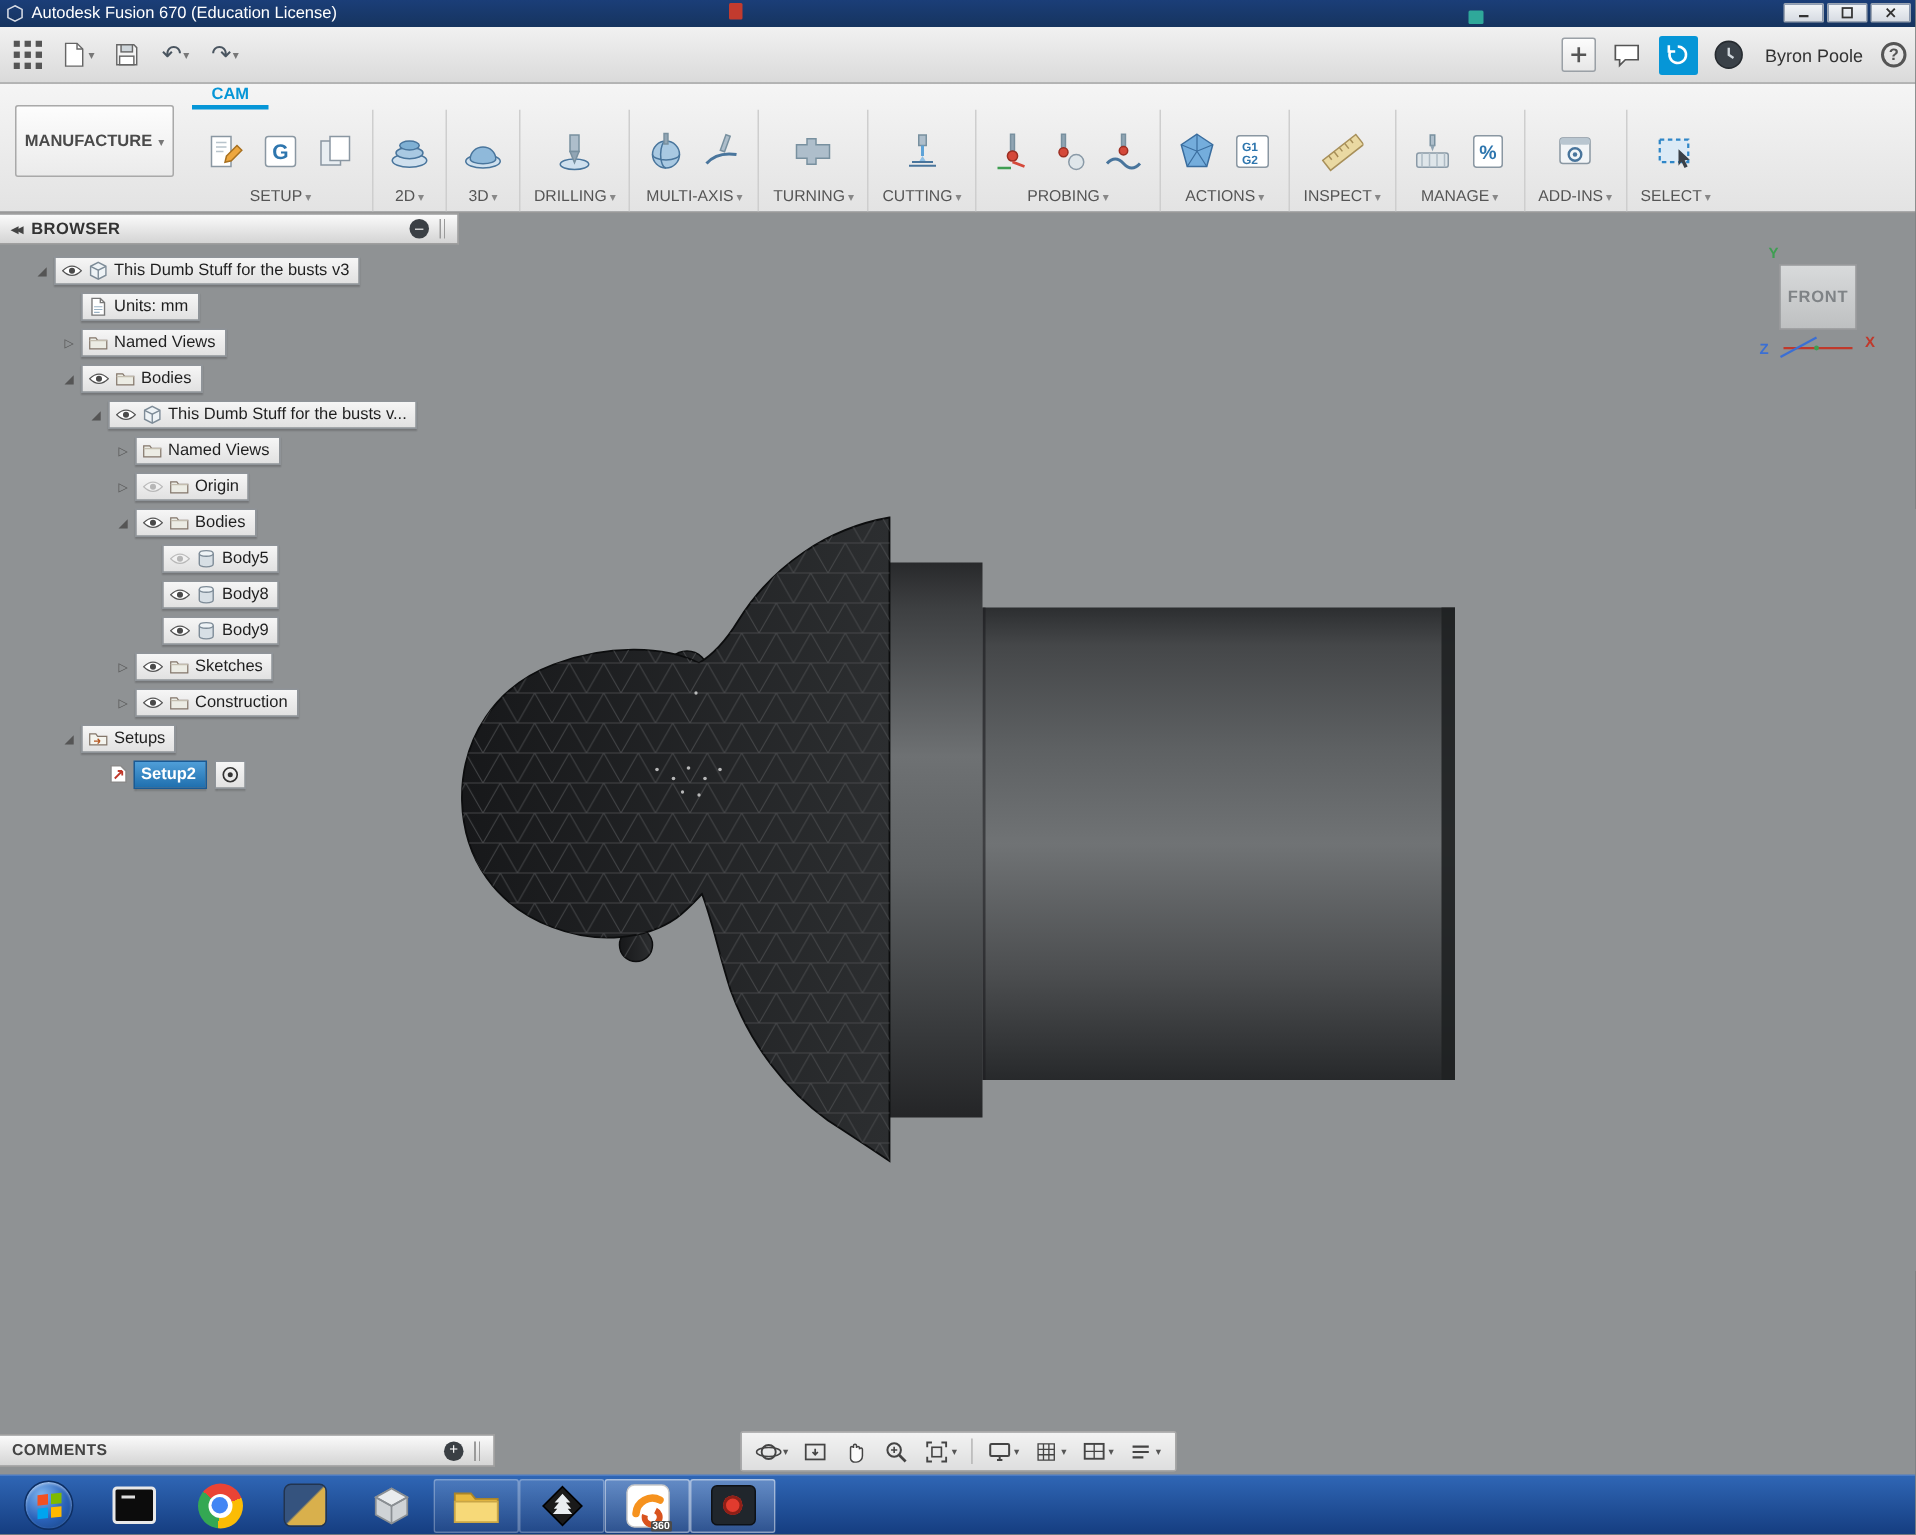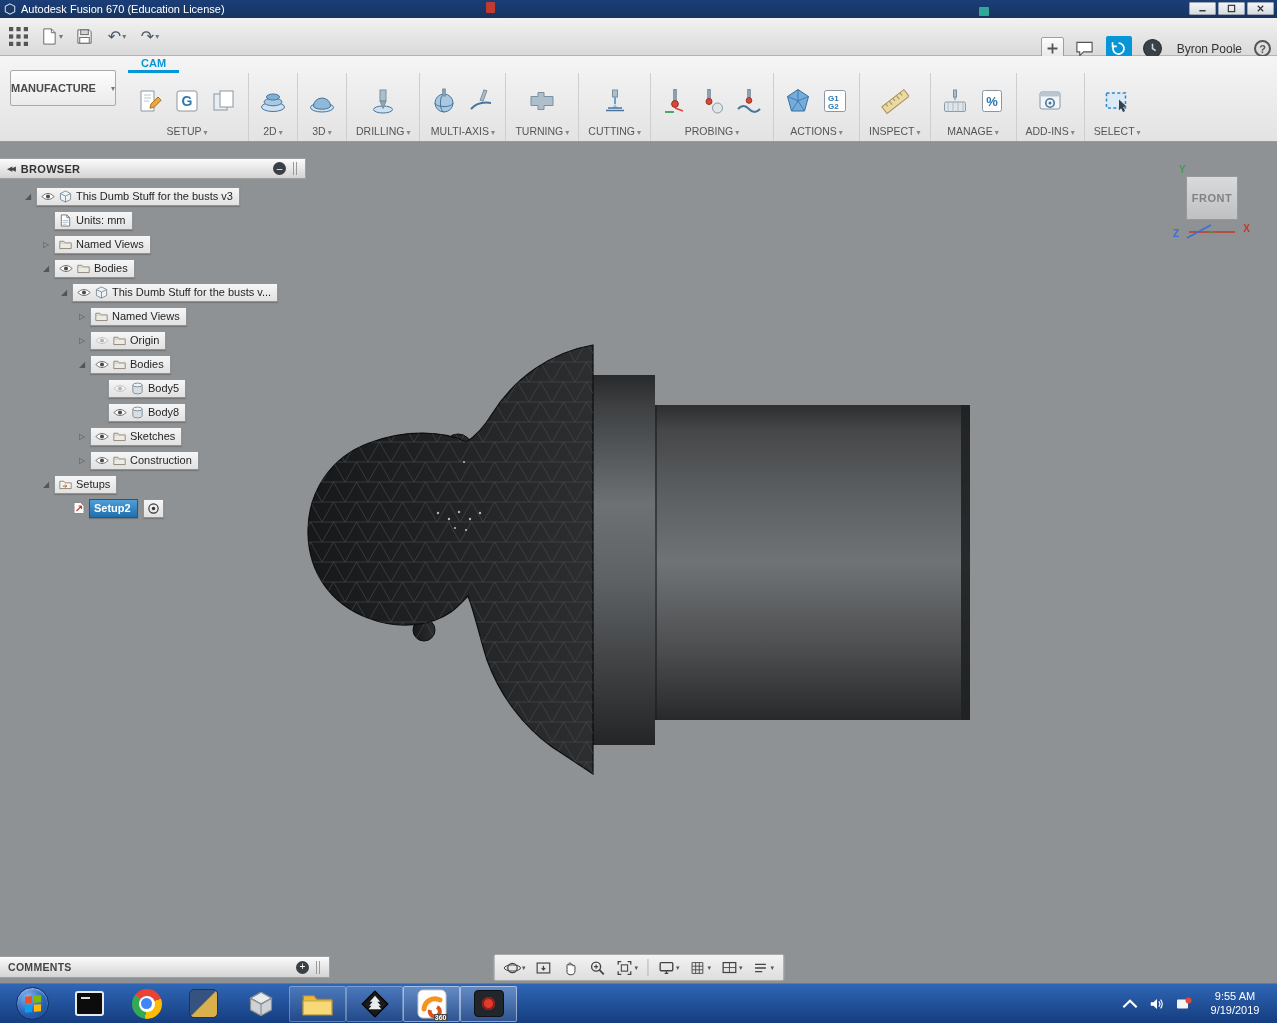--- a/index.html
+++ b/index.html
@@ -23,50 +23,50 @@
   .ab-left{position:absolute;left:6px;top:0;height:100%;display:flex;align-items:center;gap:9px}
   .ab-btn{display:flex;align-items:center;justify-content:center;min-width:24px;height:26px;color:#4a5560}
   .ab-btn svg{width:19px;height:19px}
   .ab-glyph{font-size:16px;color:#4a5560;line-height:1}
   .ab-caret{font-size:8px;color:#777;margin-left:1px}
   .doc-tab{position:absolute;left:497px;width:528px;top:4px;height:30px;display:flex;align-items:center;gap:7px;background:rgba(255,255,255,.25);border-left:1px solid rgba(0,0,0,.10);border-right:1px solid rgba(0,0,0,.10);padding:0 10px}
   .doc-tab .cube{width:16px;height:16px;display:flex}
   .doc-title{font-size:12px;color:#333;white-space:nowrap}
   .doc-close{margin-left:auto;display:flex;width:16px;height:16px;align-items:center;justify-content:center}
   .doc-close svg{width:10px;height:10px}
-  .ab-right{position:absolute;right:6px;top:12px;height:100%;display:flex;align-items:center;gap:9px}
+  .ab-right{position:absolute;right:6px;top:0;height:100%;display:flex;align-items:center;gap:9px}
   .plus-btn{width:23px;height:23px;border:1px solid #9aa0a6;background:linear-gradient(#fcfcfc,#e7e7e7);border-radius:2px;display:flex;align-items:center;justify-content:center}
   .plus-btn svg{width:11px;height:11px}
   .sync-btn{width:26px;height:26px;background:var(--accent,#0696d7);border-radius:2px;display:flex;align-items:center;justify-content:center}
   .sync-btn svg{width:17px;height:17px}
   .clock-btn svg{width:21px;height:21px}
   .user-name{font-size:12px;color:#333;margin:0 3px;white-space:nowrap}
   .help-btn{width:17px;height:17px;border:2px solid #555;border-radius:50%;color:#555;font-weight:bold;font-size:11px;display:flex;align-items:center;justify-content:center}
 
   
   .ribbon{position:absolute;top:56px;left:0;width:100%;height:86px;background:linear-gradient(#f5f5f5,#e3e3e3);border-bottom:1px solid #999}
-  .workspace-btn{position:absolute;left:10px;top:14px;width:106px;height:36px;background:linear-gradient(#fdfdfd,#ebebeb);border:1px solid #a9a9a9;border-radius:2px;display:flex;align-items:center;justify-content:space-between;font-size:11px;font-weight:bold;color:#4a4a4a;gap:4px}
+  .workspace-btn{position:absolute;left:10px;top:14px;width:106px;height:48px;background:linear-gradient(#fdfdfd,#ebebeb);border:1px solid #a9a9a9;border-radius:2px;display:flex;align-items:center;justify-content:center;font-size:11px;font-weight:bold;color:#4a4a4a;gap:4px}
   .ws-caret{font-size:8px;color:#777}
   .tabstrip{position:absolute;left:128px;top:0;height:17px;display:flex}
   .tab.active{display:inline-flex;align-items:center;height:100%;padding:0 13px;color:var(--accent,#0696d7);font-weight:bold;font-size:11px;border-bottom:3px solid var(--accent,#0696d7)}
   .rgroups{position:absolute;left:126px;top:17px;right:2px;bottom:0;display:flex;overflow:hidden}
   .rgroup{display:flex;flex-direction:column;padding:3px 9px 2px;border-right:1px solid #cecece;flex:0 0 auto}
   .rgroup:last-child{border-right:none}
   .ricons{flex:1;display:flex;align-items:center;justify-content:center;gap:7px}
   .ricon{width:30px;height:30px;display:flex;align-items:center;justify-content:center;border-radius:2px}
   .ricon svg{width:28px;height:28px}
   .rlabel{font-size:10.5px;color:#555;text-align:center;white-space:nowrap;padding-bottom:2px}
   .rl-caret{font-size:8px;color:#888;margin-left:2px}
 
   
   .viewport{position:absolute;top:142px;left:0;width:1277px;height:841px;background:var(--viewport,#8f9294);overflow:hidden}
   .scene{position:absolute;top:0;left:0}
 
   
-  .browser{position:absolute;left:0;top:16px;width:306px}
+  .browser{position:absolute;left:0;top:0;width:306px}
   .bheader{height:21px;background:linear-gradient(#fbfbfb,#d4d4d4);border:1px solid #9f9f9f;border-left:none;display:flex;align-items:center;padding:0 7px;gap:7px}
   .bh-collapse{font-size:7px;color:#444;letter-spacing:-2px}
   .bh-title{font-size:11px;font-weight:bold;color:#333;flex:1;letter-spacing:.3px}
   .dark-circle{width:13px;height:13px;border-radius:50%;background:#3a3f44;color:#fff;display:flex;align-items:center;justify-content:center;font-size:10px;line-height:0;flex:none}
   .grip{width:5px;height:13px;background:repeating-linear-gradient(90deg,#9a9a9a 0 1px,transparent 1px 3px);flex:none}
   .tree{padding-top:5px}
   .trow{height:24px;display:flex;align-items:center}
   .texp{width:16px;flex:none;font-size:8px;color:#555;text-align:center}
   .tbox{display:inline-flex;align-items:center;height:19px;padding:0 6px 0 4px;background:linear-gradient(#f6f6f6,#e1e1e1);border:1px solid #8f9499;gap:4px;white-space:nowrap;box-shadow:0 1px 1px rgba(0,0,0,.18)}
   .tlabel{font-size:11px;color:#1f1f1f}
@@ -663,20 +663,38 @@
               </span>
               <span class="tico">
                 <svg viewBox="0 0 14 14">
                   <path d="M2,3.2 v7.6 a5,2 0 0 0 10,0 V3.2" fill="#d7dfe5" stroke="#7e8c98"></path>
                   <ellipse cx="7" cy="3.2" rx="5" ry="2" fill="#eef3f6" stroke="#7e8c98"></ellipse>
                 </svg>
               </span>
               <span class="tlabel">Body8</span>
             </span>
           </div>
+          <div class="trow" style="padding-left: 92px;">
+            <span class="texp"></span>
+            <span class="tbox">
+              <span class="teye">
+                <svg viewBox="0 0 18 11">
+                  <path d="M1,5.5 Q9,-2.5 17,5.5 Q9,13.5 1,5.5Z" fill="#fff" stroke="#555"></path>
+                  <circle cx="9" cy="5.5" r="2.6" fill="#4a4a4a"></circle>
+                </svg>
+              </span>
+              <span class="tico">
+                <svg viewBox="0 0 14 14">
+                  <path d="M2,3.2 v7.6 a5,2 0 0 0 10,0 V3.2" fill="#d7dfe5" stroke="#7e8c98"></path>
+                  <ellipse cx="7" cy="3.2" rx="5" ry="2" fill="#eef3f6" stroke="#7e8c98"></ellipse>
+                </svg>
+              </span>
+              <span class="tlabel">Body9</span>
+            </span>
+          </div>
           <div class="trow" style="padding-left: 74px;">
             <span class="texp">▷</span>
             <span class="tbox">
               <span class="teye">
                 <svg viewBox="0 0 18 11">
                   <path d="M1,5.5 Q9,-2.5 17,5.5 Q9,13.5 1,5.5Z" fill="#fff" stroke="#555"></path>
                   <circle cx="9" cy="5.5" r="2.6" fill="#4a4a4a"></circle>
                 </svg>
               </span>
               <span class="tico">
@@ -875,37 +893,14 @@
             </svg>
             <span class="f360">360</span>
           </span>
         </span>
         <span class="tb-app open active">
           <span class="ic-rec">
             <span class="rec-dot"></span>
           </span>
         </span>
       </div>
-    <div class="tb-tray">
-      <span class="tray-ic">
-        <svg viewBox="0 0 12 8">
-            <path d="M1,6.5 6,1.5 11,6.5" fill="none" stroke="#fff" stroke-width="1.6"></path>
-          </svg>
-      </span>
-      <span class="tray-ic">
-        <svg viewBox="0 0 18 14">
-            <path d="M2,5 h3 l4,-3.5 v11 L5,9 H2z" fill="#fff"></path>
-            <path d="M11,4 a4.5,4.5 0 0 1 0,6 M13,2 a7.5,7.5 0 0 1 0,10" stroke="#fff" fill="none" stroke-width="1.3"></path>
-          </svg>
-      </span>
-      <span class="tray-ic">
-        <svg viewBox="0 0 16 14">
-            <rect x="1" y="2.5" width="11" height="9" rx="1" fill="#f5f5f5"></rect>
-            <circle cx="12.5" cy="3.5" r="3" fill="#e04a3f"></circle>
-          </svg>
-      </span>
-      <div class="tb-clock">
-        <div>9:55 AM</div>
-        <div>9/19/2019</div>
-      </div>
-    </div>
   </div>
 </div>
 
 </body></html>

